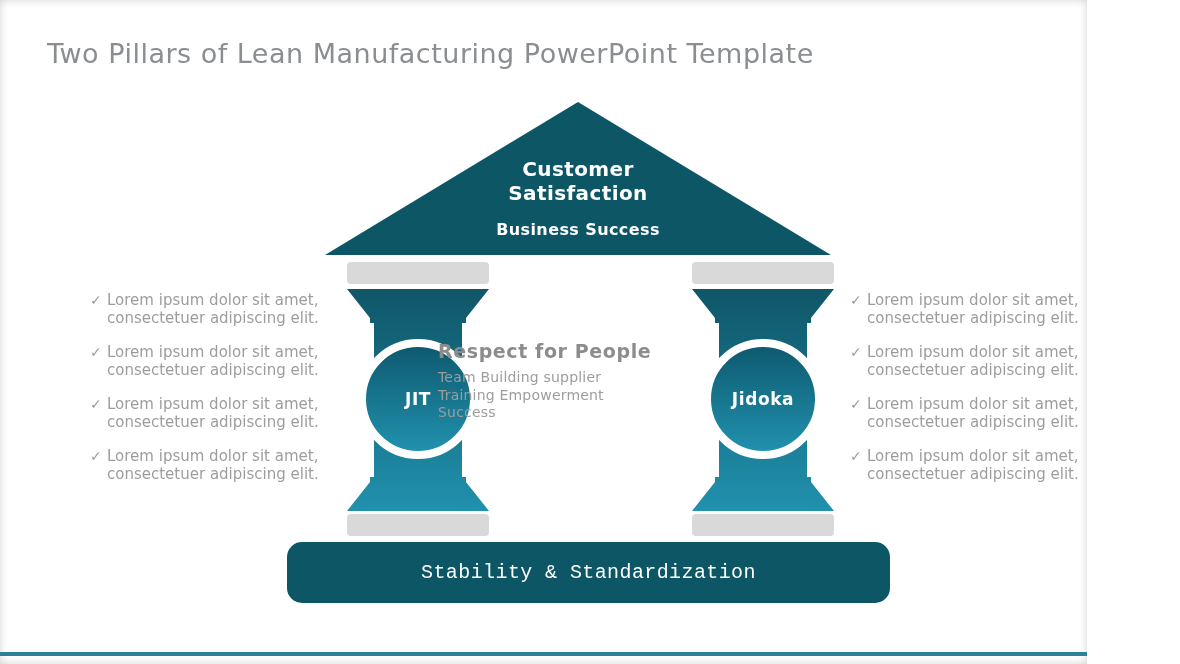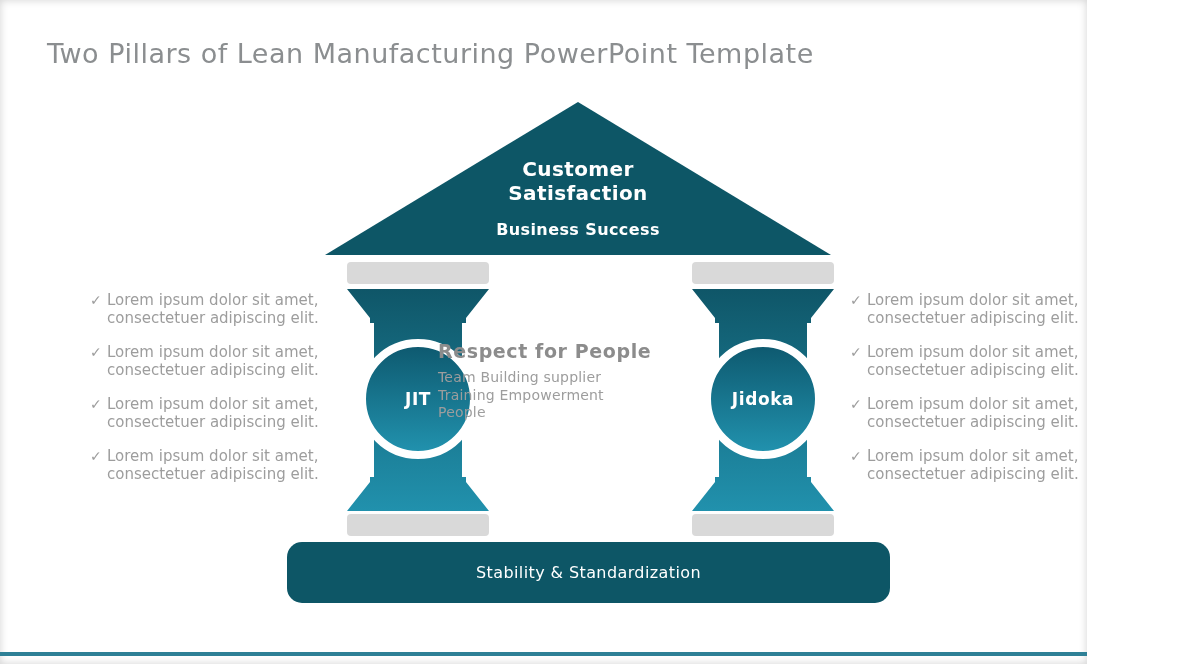--- a/index.html
+++ b/index.html
@@ -37,21 +37,21 @@
   .checklist{position:absolute;top:292px;width:232px;}
   .checklist-left{left:90px;}
   .checklist-right{left:850px;}
   .checklist-item{display:flex;margin-bottom:17px;color:#9d9d9d;font-size:15px;line-height:17.5px;}
   .check{flex:none;width:15px;font-size:14px;margin-right:2px;}
   .item-text{width:215px;}
 
   
   .base-bar{position:absolute;left:287px;top:542px;width:603px;height:61px;background:#0d5666;border-radius:15px;
             display:flex;align-items:center;justify-content:center;}
-  .base-bar-label{color:#ffffff;font-size:16px;letter-spacing:.4px;}
+  .base-bar-label{color:#ffffff;font-size:20px;letter-spacing:.4px;font-family:Liberation Mono, monospace;}
 
   
   .accent-line{position:absolute;left:0;top:652px;width:1180px;height:4px;background:#2e8096;}
 </style>
 </head>
 <body>
 
 <div class="slide">
 
   <div class="slide-title">Two Pillars of Lean Manufacturing PowerPoint Template</div>
@@ -98,21 +98,21 @@
       <span class="circle-label">Jidoka</span>
     </div>
     <div class="cap cap-bottom"></div>
   </div>
 
   <div class="center-text">
     <div class="center-heading">Respect for People</div>
     <div class="center-lines">
       <div>Team Building supplier</div>
       <div>Training Empowerment</div>
-      <div>People</div>
+      <div>Success</div>
     </div>
   </div>
 
   <div class="checklist checklist-left">
     <div class="checklist-item">
       <span class="check">✓</span>
       <span class="item-text">Lorem ipsum dolor sit amet, consectetuer adipiscing elit.</span>
     </div>
     <div class="checklist-item">
       <span class="check">✓</span>

